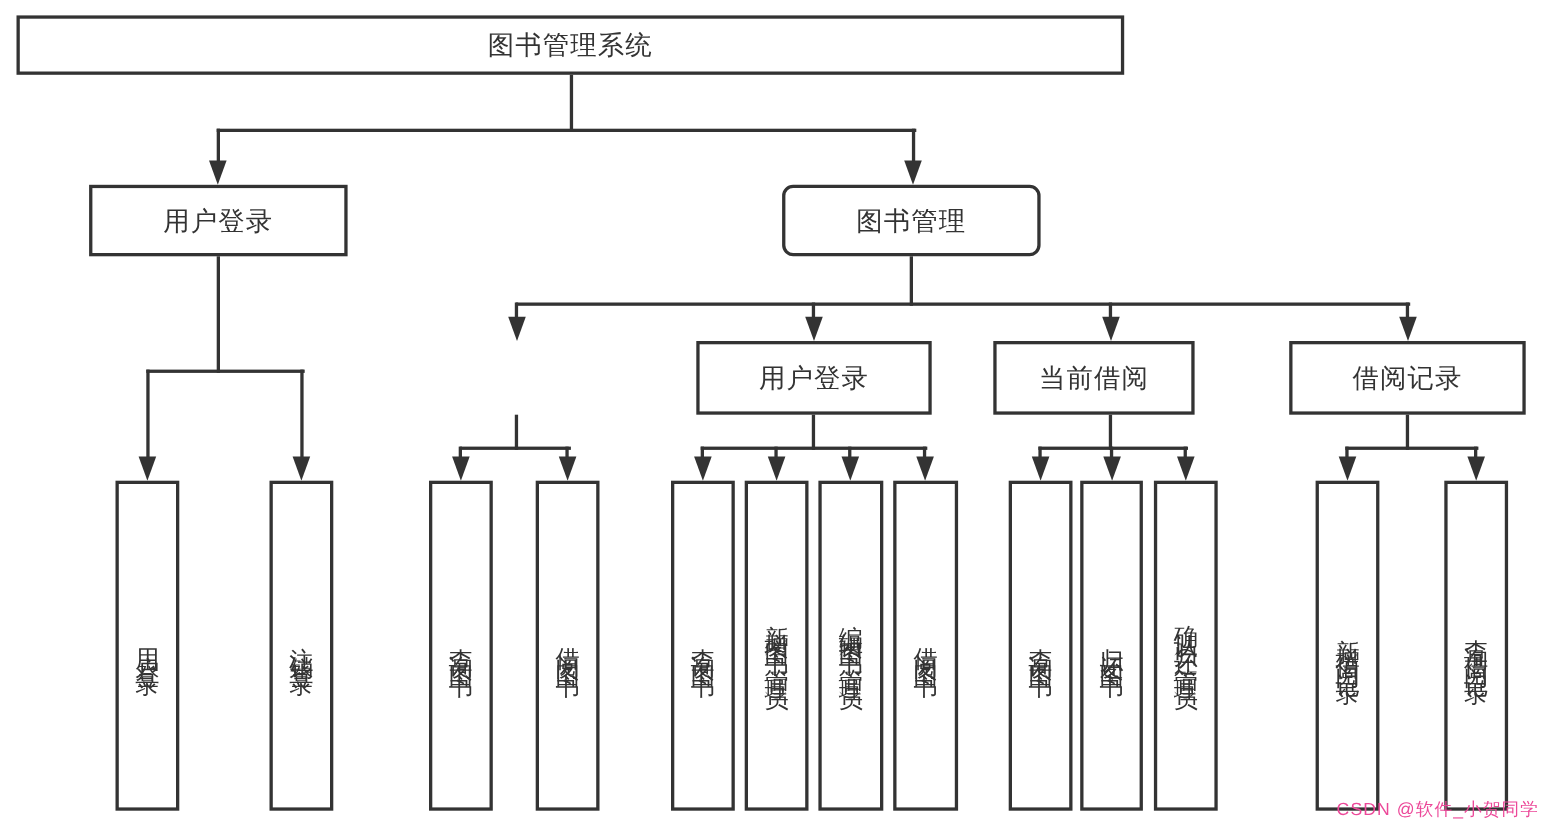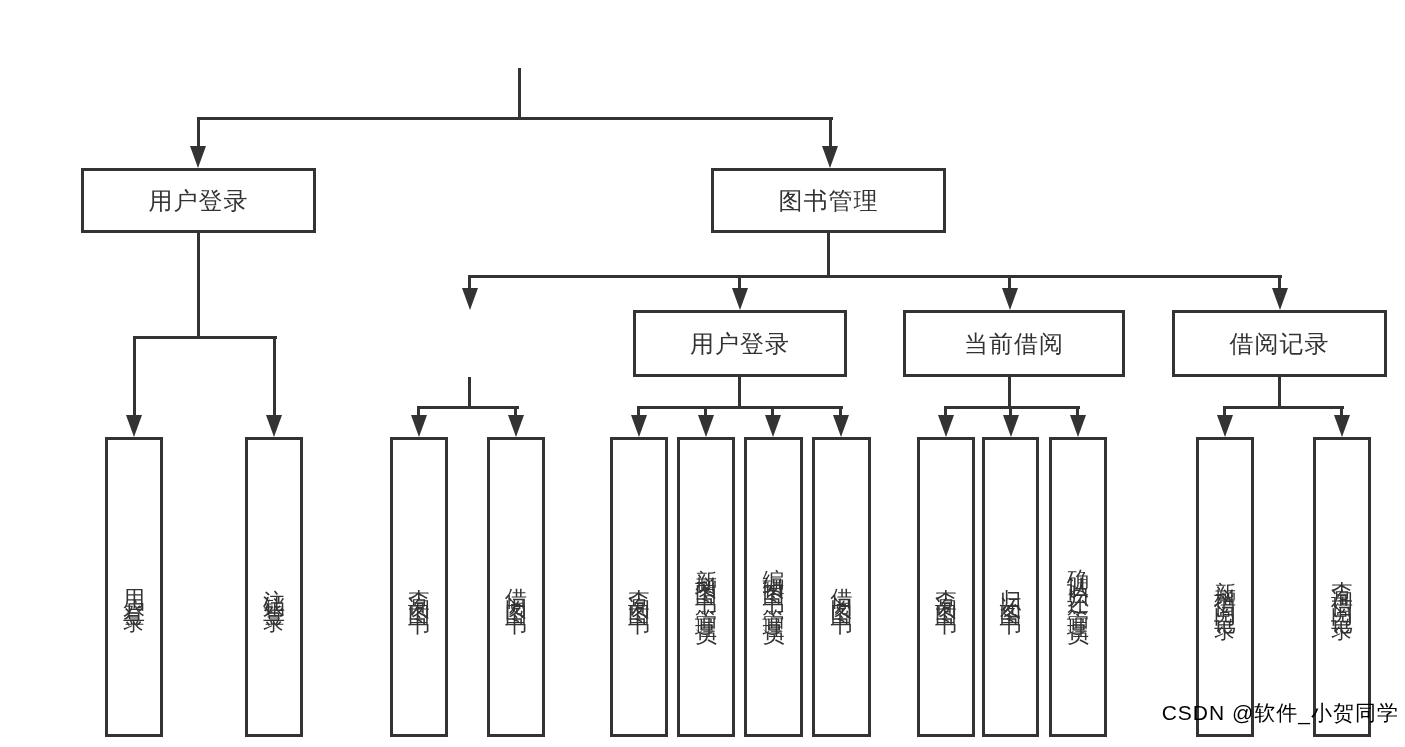--- a/index.html
+++ b/index.html
@@ -21,41 +21,44 @@
     letter-spacing:8px; line-height:1; white-space:nowrap;
   }
   .hline { position:absolute; height:3px; background:#333333; }
   .vline { position:absolute; width:3px;  background:#333333; }
   .arrow {
     position:absolute; width:0; height:0;
     border-left:8px solid transparent; border-right:8px solid transparent;
     border-top:22px solid #333333;
   }
   .watermark {
-    position:absolute; right:6px; bottom:20px;
-    font-size:21px; color:#000000; letter-spacing:1px; z-index:5;
+    position:absolute; right:6px; bottom:0;
+    font-size:16px; color:#ec4899; letter-spacing:1px; z-index:5;
   }
 </style>
 </head>
 <body>
 
 <div class="canvas">
 
+  <div class="node" style="left:15px; top:14px; width:1007px; height:54px;">
+    <span>图书管理系统</span>
+  </div>
 
   <div class="vline" style="left:518px; top:68px;  height:50px;"></div>
   <div class="hline" style="left:197px; top:117px; width:636px;"></div>
   <div class="vline" style="left:197px; top:117px; height:32px;"></div>
   <div class="arrow" style="left:190px; top:146px;"></div>
   <div class="vline" style="left:829px; top:117px; height:32px;"></div>
   <div class="arrow" style="left:822px; top:146px;"></div>
 
   <div class="node" style="left:81px; top:168px; width:235px; height:65px;">
     <span>用户登录</span>
   </div>
-  <div class="node" style="left:711px; top:168px; width:235px; height:65px;">
+  <div class="node" style="left:711px; top:168px; width:235px; height:65px;border-radius:10px;">
     <span>图书管理</span>
   </div>
 
   <div class="vline" style="left:197px; top:233px; height:106px;"></div>
   <div class="hline" style="left:133px; top:336px; width:144px;"></div>
   <div class="vline" style="left:133px; top:336px; height:82px;"></div>
   <div class="arrow" style="left:126px; top:415px;"></div>
   <div class="vline" style="left:273px; top:336px; height:82px;"></div>
   <div class="arrow" style="left:266px; top:415px;"></div>
 
@@ -66,21 +69,21 @@
   <div class="vline" style="left:738px;  top:275px; height:16px;"></div>
   <div class="arrow" style="left:732px;  top:288px;"></div>
   <div class="vline" style="left:1008px; top:275px; height:16px;"></div>
   <div class="arrow" style="left:1002px; top:288px;"></div>
   <div class="vline" style="left:1278px; top:275px; height:16px;"></div>
   <div class="arrow" style="left:1272px; top:288px;"></div>
 
   <div class="node" style="left:633px; top:310px; width:214px; height:67px;">
     <span>用户登录</span>
   </div>
-  <div class="node" style="left:903px; top:310px; width:222px; height:67px;">
+  <div class="node" style="left:903px; top:310px; width:183px; height:67px;">
     <span>当前借阅</span>
   </div>
   <div class="node" style="left:1172px; top:310px; width:215px; height:67px;">
     <span>借阅记录</span>
   </div>
 
   <div class="vline" style="left:468px; top:377px; height:32px;"></div>
   <div class="hline" style="left:418px; top:406px; width:101px;"></div>
   <div class="vline" style="left:417px; top:406px; height:14px;"></div>
   <div class="arrow" style="left:411px; top:415px;"></div>

